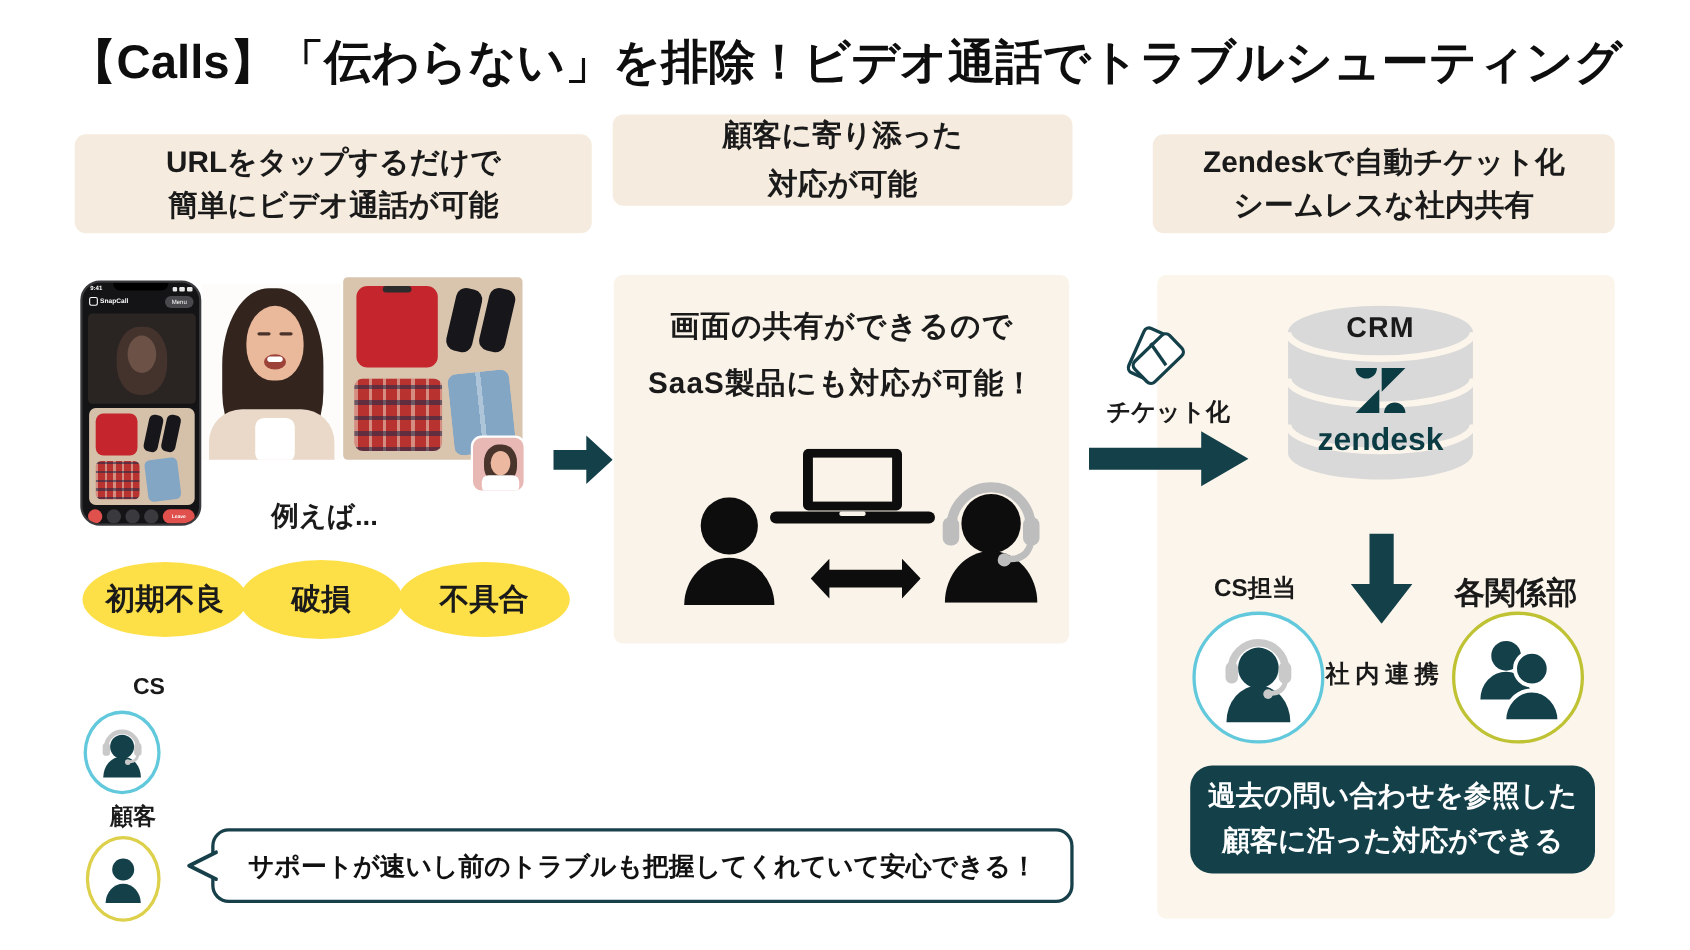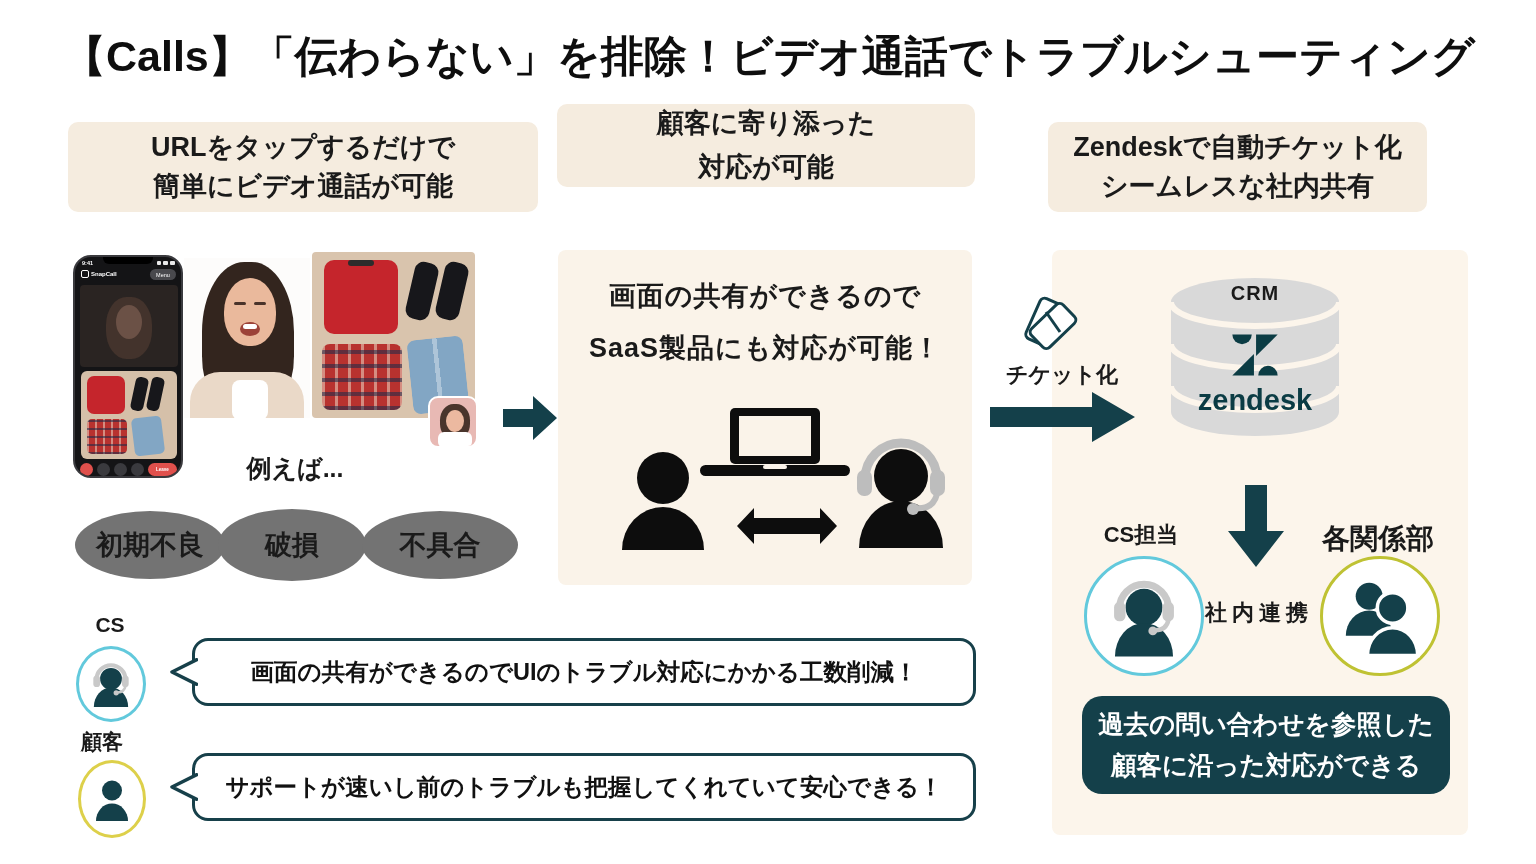--- a/index.html
+++ b/index.html
@@ -1,45 +1,45 @@
 <!DOCTYPE html>
 <html><head>
 <meta charset="utf-8">
 <style>
   html,body{margin:0;padding:0;background:#fff;}
   #canvas{position:relative;width:1536px;height:864px;background:#ffffff;overflow:hidden;
           font-family:"Liberation Sans","DejaVu Sans",sans-serif;color:#111;}
   .abs{position:absolute;}
   .hdr{background:#f5ecdf;border-radius:10px;display:flex;flex-direction:column;align-items:center;justify-content:center;
        font-size:27px;font-weight:800;line-height:1.45;color:#1a1a1a;text-align:center;}
-  .badge{background:#737373;border-radius:50%;display:flex;align-items:center;justify-content:center;
+  .badge{background:#fde047;border-radius:50%;display:flex;align-items:center;justify-content:center;
          font-size:27px;font-weight:800;color:#1a1a1a;}
   .bubble{background:#fff;border:3.5px solid #17404a;border-radius:16px;display:flex;align-items:center;justify-content:center;
           font-size:23.5px;font-weight:800;color:#111;}
   .tail{position:absolute;left:-25px;top:50%;margin-top:-14px;}
-  .lbl{font-weight:800;color:#1a1a1a;text-align:center;}
+  .lbl{font-weight:800;color:#1a1a1a;text-align:right;}
   .avatar{border-radius:50%;background:#fff;display:flex;align-items:center;justify-content:center;}
   .ctext{text-align:center;font-weight:800;color:#1a1a1a;}
 </style>
 </head>
 <body>
 
 <div id="canvas">
 
   <div class="abs" style="left:63px;top:28px;width:1430px;font-size:43px;font-weight:900;letter-spacing:0px;color:#0e0e0e;">【Calls】「伝わらない」を排除！ビデオ通話でトラブルシューティング</div>
 
   <div class="abs hdr" style="left:68px;top:122px;width:470px;height:90px;">
     <div>URLをタップするだけで</div>
     <div>簡単にビデオ通話が可能</div>
   </div>
   <div class="abs hdr" style="left:557px;top:104px;width:418px;height:83px;justify-content:space-between;">
     <div>顧客に寄り添った</div>
     <div>対応が可能</div>
   </div>
-  <div class="abs hdr" style="left:1048px;top:122px;width:379px;height:90px;">
+  <div class="abs hdr" style="left:1048px;top:122px;width:420px;height:90px;">
     <div>Zendeskで自動チケット化</div>
     <div>シームレスな社内共有</div>
   </div>
 
   <div class="abs" style="left:73px;top:255px;width:110px;height:223px;background:#141416;border:2px solid #3a3a3e;border-radius:18px;box-sizing:border-box;overflow:hidden;">
     <div class="abs" style="left:28px;top:0;width:50px;height:7px;background:#000;border-radius:0 0 6px 6px;"></div>
     <div class="abs" style="left:7px;top:3px;font-size:5.5px;color:#fff;font-weight:700;">9:41</div>
     <div class="abs" style="right:6px;top:4px;width:18px;height:4px;display:flex;gap:2px;">
       <div style="width:5px;height:4px;background:#e8e8e8;border-radius:1px;"></div>
       <div style="width:5px;height:4px;background:#e8e8e8;border-radius:1px;"></div>
@@ -114,26 +114,20 @@
     <svg width="52" height="52" viewBox="0 0 100 100">
       <path d="M22,42 a28,28 0 0 1 56,0" stroke="#c9c9c9" stroke-width="8" fill="none"></path>
       <circle cx="50" cy="40" r="21" fill="#14404a"></circle>
       <path d="M17,94 a33,37 0 0 1 66,0 z" fill="#14404a"></path>
       <rect x="16" y="34" width="13" height="22" rx="6" fill="#c9c9c9"></rect>
       <rect x="71" y="34" width="13" height="22" rx="6" fill="#c9c9c9"></rect>
       <path d="M78,54 q-3,14 -19,12" stroke="#c9c9c9" stroke-width="5" fill="none"></path>
       <circle cx="60" cy="67" r="5" fill="#c9c9c9"></circle>
     </svg>
   </div>
-  <div class="abs bubble" style="left:192px;top:638px;width:778px;height:62px;">
-    <svg class="tail" width="28" height="28" viewBox="0 0 28 28">
-      <path d="M28,1 L2,14 L28,27" fill="#fff" stroke="#17404a" stroke-width="3.5" stroke-linejoin="round"></path>
-    </svg>
-    <span>画面の共有ができるのでUIのトラブル対応にかかる工数削減！</span>
-  </div>
 
   <div class="abs lbl" style="left:62px;top:728px;width:80px;font-size:21px;">顧客</div>
   <div class="abs avatar" style="left:78px;top:760px;width:62px;height:72px;border:3px solid #ddd04a;">
     <svg width="50" height="54" viewBox="0 0 100 100">
       <circle cx="50" cy="33" r="20" fill="#14404a"></circle>
       <path d="M18,94 a32,35 0 0 1 64,0 z" fill="#14404a"></path>
     </svg>
   </div>
   <div class="abs bubble" style="left:192px;top:753px;width:778px;height:62px;">
     <svg class="tail" width="28" height="28" viewBox="0 0 28 28">
@@ -185,21 +179,21 @@
   <svg class="abs" style="left:990px;top:390px;" width="145" height="54" viewBox="0 0 145 54">
     <polygon points="0,17 102,17 102,2 145,27 102,52 102,37 0,37" fill="#14404a"></polygon>
   </svg>
 
   <svg class="abs" style="left:1163px;top:272px;" width="184" height="192" viewBox="0 0 184 192">
     <path d="M8,30 A84,24 0 0 1 176,30 V140 A84,24 0 0 1 8,140 Z" fill="#d9d9d9"></path>
     <path d="M8,30 A84,24 0 0 0 176,30" stroke="#fcf5eb" stroke-width="6" fill="none"></path>
     <path d="M8,72 A84,24 0 0 0 176,72" stroke="#fcf5eb" stroke-width="6" fill="none"></path>
     <path d="M8,114 A84,24 0 0 0 176,114" stroke="#fcf5eb" stroke-width="6" fill="none"></path>
   </svg>
-  <div class="abs ctext" style="left:1205px;top:282px;width:100px;font-size:20px;letter-spacing:1px;">CRM</div>
+  <div class="abs ctext" style="left:1205px;top:282px;width:100px;font-size:26px;letter-spacing:1px;">CRM</div>
   <svg class="abs" style="left:1228px;top:328px;" width="54" height="54" viewBox="0 0 100 100">
     <g fill="#0b3c44">
       <path d="M8,12 H44 A18,18 0 0 1 8,12 Z"></path>
       <path d="M52,12 H92 L52,52 Z"></path>
       <path d="M8,88 L48,48 V88 Z"></path>
       <path d="M56,88 A18,18 0 0 1 92,88 Z"></path>
     </g>
   </svg>
   <div class="abs ctext" style="left:1180px;top:384px;width:150px;font-size:29px;font-weight:700;color:#0b3c44;">zendesk</div>
 

